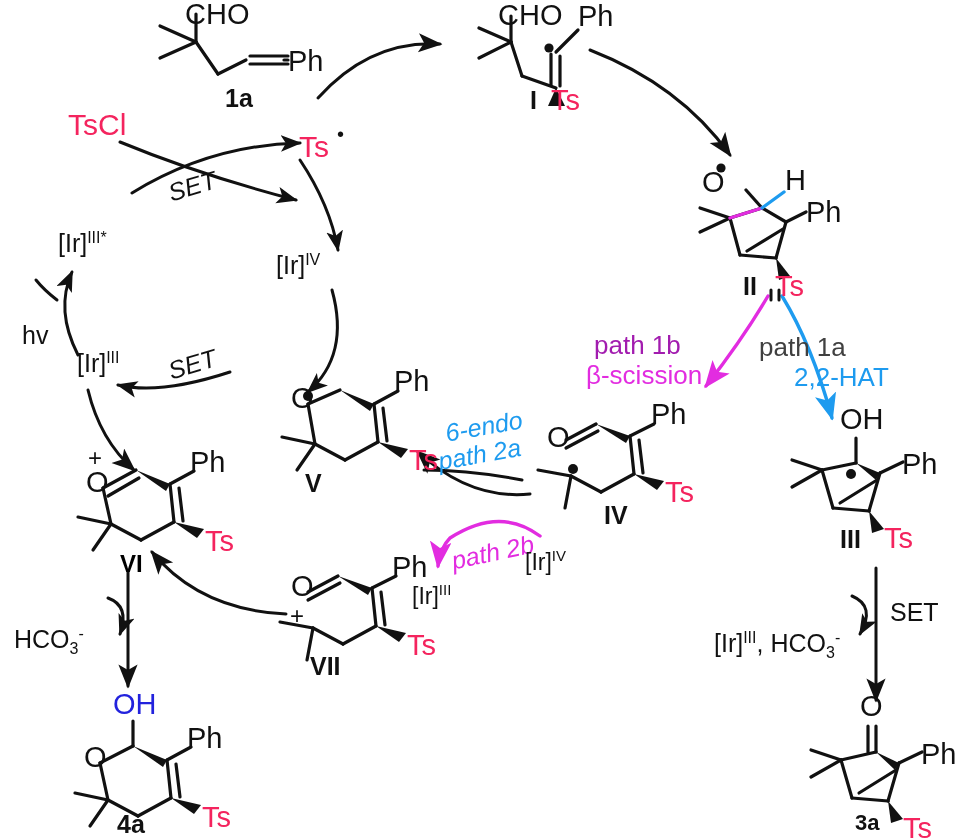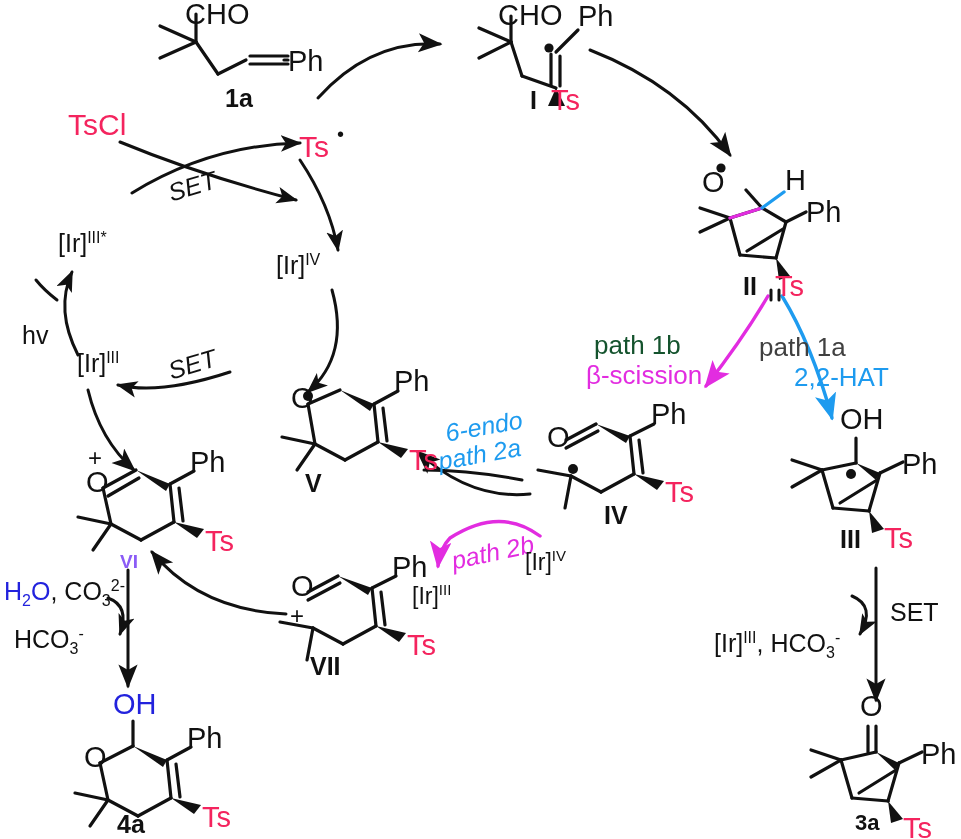--- a/index.html
+++ b/index.html
@@ -265,21 +265,21 @@
 
 <div class="lbl" style="left:168px;top:174px;font-size:25px;font-style:italic;color:#111;transform:rotate(-17deg)">SET</div>
 <div class="lbl" style="left:168px;top:352px;font-size:25px;font-style:italic;color:#111;transform:rotate(-17deg)">SET</div>
 
 <div class="lbl" style="left:702px;top:168px;font-size:29px;color:#111">O</div>
 <div class="lbl" style="left:785px;top:166px;font-size:29px;color:#111">H</div>
 <div class="lbl" style="left:806px;top:198px;font-size:29px;color:#111">Ph</div>
 <div class="lbl" style="left:775px;top:272px;font-size:29px;color:#F4245E">Ts</div>
 <div class="lbl" style="left:743px;top:274px;font-size:25px;font-weight:bold;color:#111">II</div>
 
-<div class="lbl" style="left:594px;top:332px;font-size:26px;color:#14532d">path 1b</div>
+<div class="lbl" style="left:594px;top:332px;font-size:26px;color:#a21caf">path 1b</div>
 <div class="lbl" style="left:586px;top:362px;font-size:26px;color:#E22CE0">β-scission</div>
 <div class="lbl" style="left:759px;top:334px;font-size:26px;color:#404040">path 1a</div>
 <div class="lbl" style="left:794px;top:364px;font-size:26px;color:#1E9BEF">2,2-HAT</div>
 
 <div class="lbl" style="left:445px;top:414px;font-size:25px;font-style:italic;color:#1E9BEF;transform:rotate(-10deg)">6-endo</div>
 <div class="lbl" style="left:438px;top:442px;font-size:25px;font-style:italic;color:#1E9BEF;transform:rotate(-10deg)">path 2a</div>
 <div class="lbl" style="left:451px;top:540px;font-size:25px;font-style:italic;color:#E22CE0;transform:rotate(-12deg)">path 2b</div>
 
 <div class="lbl" style="left:840px;top:405px;font-size:29px;color:#111">OH</div>
 <div class="lbl" style="left:902px;top:450px;font-size:29px;color:#111">Ph</div>
@@ -303,34 +303,31 @@
 
 <div class="lbl" style="left:291px;top:384px;font-size:29px;color:#111">O</div>
 <div class="lbl" style="left:394px;top:367px;font-size:29px;color:#111">Ph</div>
 <div class="lbl" style="left:409px;top:446px;font-size:29px;color:#F4245E">Ts</div>
 <div class="lbl" style="left:305px;top:471px;font-size:25px;font-weight:bold;color:#111">V</div>
 
 <div class="lbl" style="left:86px;top:468px;font-size:29px;color:#111">O</div>
 <div class="lbl" style="left:88px;top:446px;font-size:24px;color:#111">+</div>
 <div class="lbl" style="left:190px;top:448px;font-size:29px;color:#111">Ph</div>
 <div class="lbl" style="left:205px;top:527px;font-size:29px;color:#F4245E">Ts</div>
-<div class="lbl" style="left:120px;top:552px;font-size:19px;font-weight:bold;color:#8b5cf6">VI</div>
+<div class="lbl" style="left:120px;top:552px;font-size:24px;font-weight:bold;color:#000000">VI</div>
 
 <div class="lbl" style="left:291px;top:572px;font-size:29px;color:#111">O</div>
 <div class="lbl" style="left:290px;top:604px;font-size:24px;color:#111">+</div>
 <div class="lbl" style="left:392px;top:553px;font-size:29px;color:#111">Ph</div>
 <div class="lbl" style="left:407px;top:631px;font-size:29px;color:#F4245E">Ts</div>
 <div class="lbl" style="left:310px;top:654px;font-size:25px;font-weight:bold;color:#111">VII</div>
 
 <div class="lbl" style="left:525px;top:548px;font-size:23px;color:#111"><span>[Ir]</span><sup style="font-size:15px">IV</sup></div>
 <div class="lbl" style="left:412px;top:582px;font-size:23px;color:#111"><span>[Ir]</span><sup style="font-size:15px">III</sup></div>
 
-<div class="lbl" style="left:4px;top:578px;font-size:25px;color:#111">
-  <span style="color:#2222DD">H</span><sub style="font-size:16px;color:#2222DD">2</sub><span style="color:#2222DD">O</span><span>, </span><span>CO</span><sub style="font-size:16px">3</sub><sup style="font-size:16px">2-</sup>
-</div>
 <div class="lbl" style="left:14px;top:626px;font-size:25px;color:#111">
   <span>HCO</span><sub style="font-size:16px">3</sub><sup style="font-size:16px">-</sup>
 </div>
 
 <div class="lbl" style="left:113px;top:690px;font-size:29px;color:#2222DD">OH</div>
 <div class="lbl" style="left:84px;top:743px;font-size:29px;color:#111">O</div>
 <div class="lbl" style="left:187px;top:724px;font-size:29px;color:#111">Ph</div>
 <div class="lbl" style="left:202px;top:803px;font-size:29px;color:#F4245E">Ts</div>
 <div class="lbl" style="left:117px;top:812px;font-size:25px;font-weight:bold;color:#111">4a</div>
 

